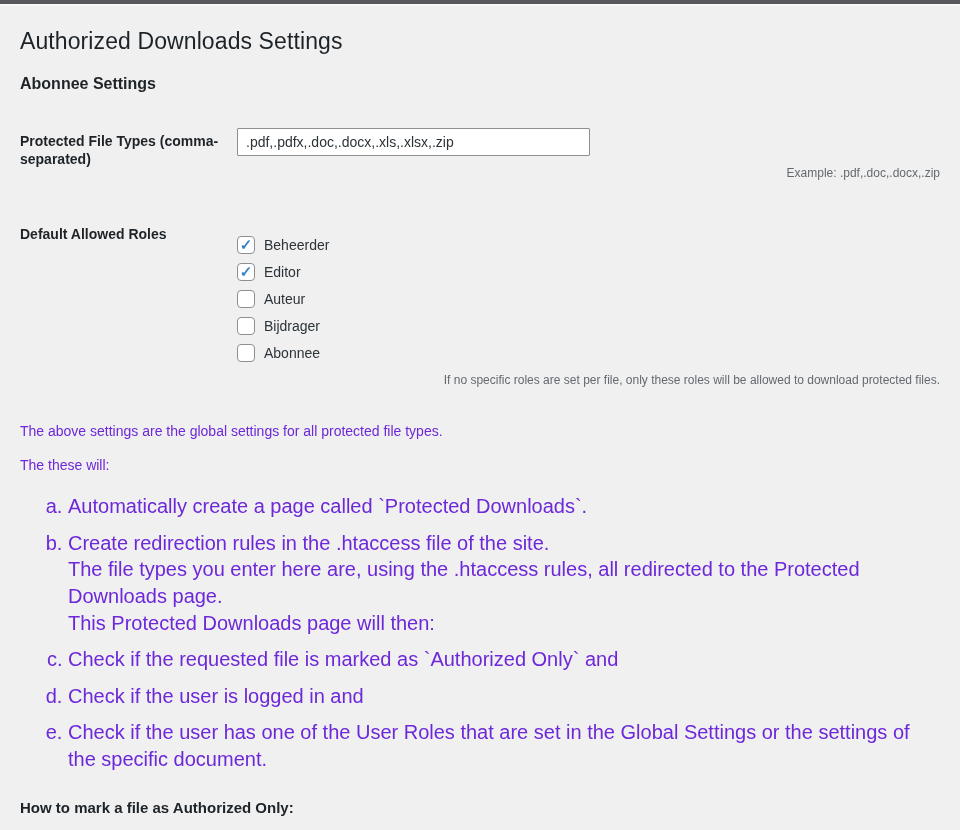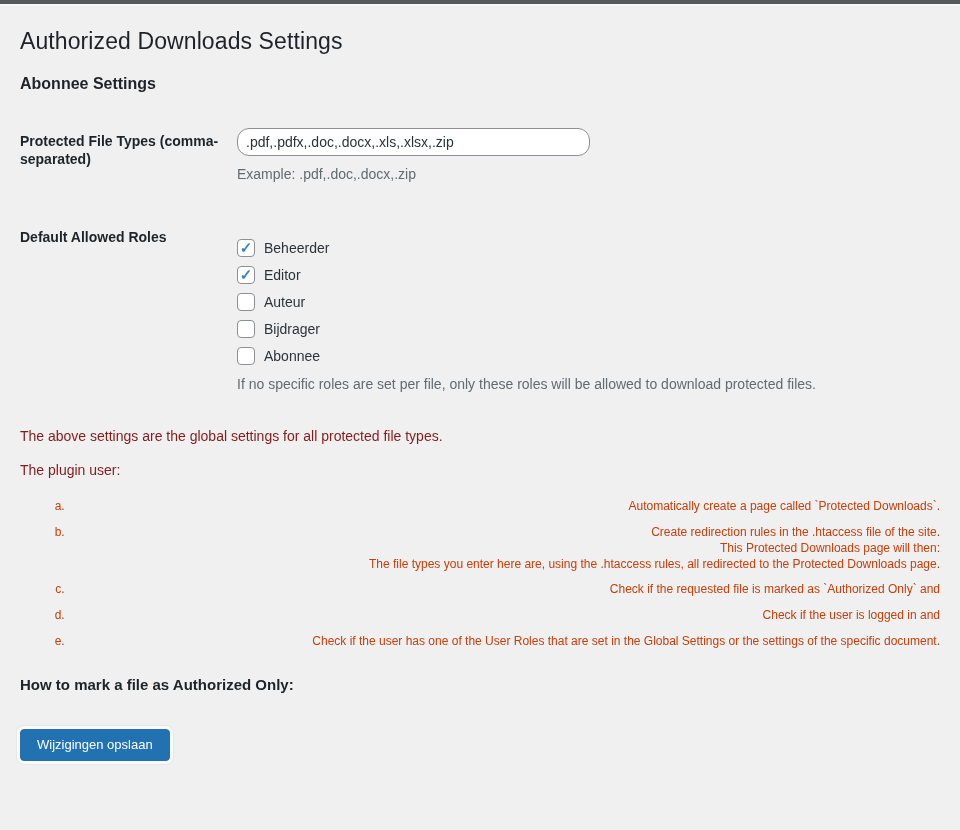--- a/index.html
+++ b/index.html
@@ -46,29 +46,30 @@
 
   input.regular-text {
     width: 353px;
     height: 28px;
     padding: 0 8px;
     font-size: 14px;
     font-family: "Liberation Sans", "DejaVu Sans", sans-serif;
     color: #2c3338;
     background: #ffffff;
     border: 1px solid #8c8f94;
-    border-radius: 12px;
+    border-radius: 1px;
     outline: none;
     box-shadow: 0 0 0 transparent;
   }
   p.description {
     margin: 9px 0 0 0;
-    font-size: 14px;
+    font-size: 12px;
     color: #646970;
     line-height: 1.35;
+    text-align: right;
   }
 
   .role-option {
     display: flex;
     align-items: center;
     margin-bottom: 8px;
     cursor: pointer;
     width: max-content;
   }
   .role-option:first-child { margin-top: 15px; }
@@ -100,30 +101,29 @@
     margin-left: 9px;
     font-size: 14px;
     color: #2c3338;
     line-height: 19px;
   }
   .roles-description { margin-top: 11px; }
 
   p.body-text {
     margin: 14px 0;
     font-size: 14px;
-    color: #7f1d1d;
+    color: #6d28d9;
     line-height: 1.4;
   }
   ol.doc-list {
     margin: 18px 0 20px 0;
     padding-left: 48px;
     list-style-type: lower-alpha;
-    font-size: 12px;
-    color: #c2410c;
-    text-align: right;
+    font-size: 20px;
+    color: #6d28d9;
   }
   ol.doc-list li { margin-bottom: 10px; line-height: 1.33; }
   ol.doc-list li .li-line { line-height: 1.33; }
 
   h3.sub-heading {
     font-size: 15px;
     font-weight: 700;
     color: #1d2327;
     margin: 25px 0 0 0;
     line-height: 1.3;
@@ -197,30 +197,30 @@
         </label>
 
         <p class="description roles-description">If no specific roles are set per file, only these roles will be allowed to download protected files.</p>
       </div>
     </div>
 
   </div>
 
 
   <p class="body-text">The above settings are the global settings for all protected file types.</p>
-  <p class="body-text">The plugin user:</p>
+  <p class="body-text">The these will:</p>
 
   <ol class="doc-list">
     <li>
       <div class="li-line">Automatically create a page called `Protected Downloads`.</div>
     </li>
     <li>
       <div class="li-line">Create redirection rules in the .htaccess file of the site.</div>
+      <div class="li-line">The file types you enter here are, using the .htaccess rules, all redirected to the Protected Downloads page.</div>
       <div class="li-line">This Protected Downloads page will then:</div>
-      <div class="li-line">The file types you enter here are, using the .htaccess rules, all redirected to the Protected Downloads page.</div>
     </li>
     <li>
       <div class="li-line">Check if the requested file is marked as `Authorized Only` and</div>
     </li>
     <li>
       <div class="li-line">Check if the user is logged in and</div>
     </li>
     <li>
       <div class="li-line">Check if the user has one of the User Roles that are set in the Global Settings or the settings of the specific document.</div>
     </li>

